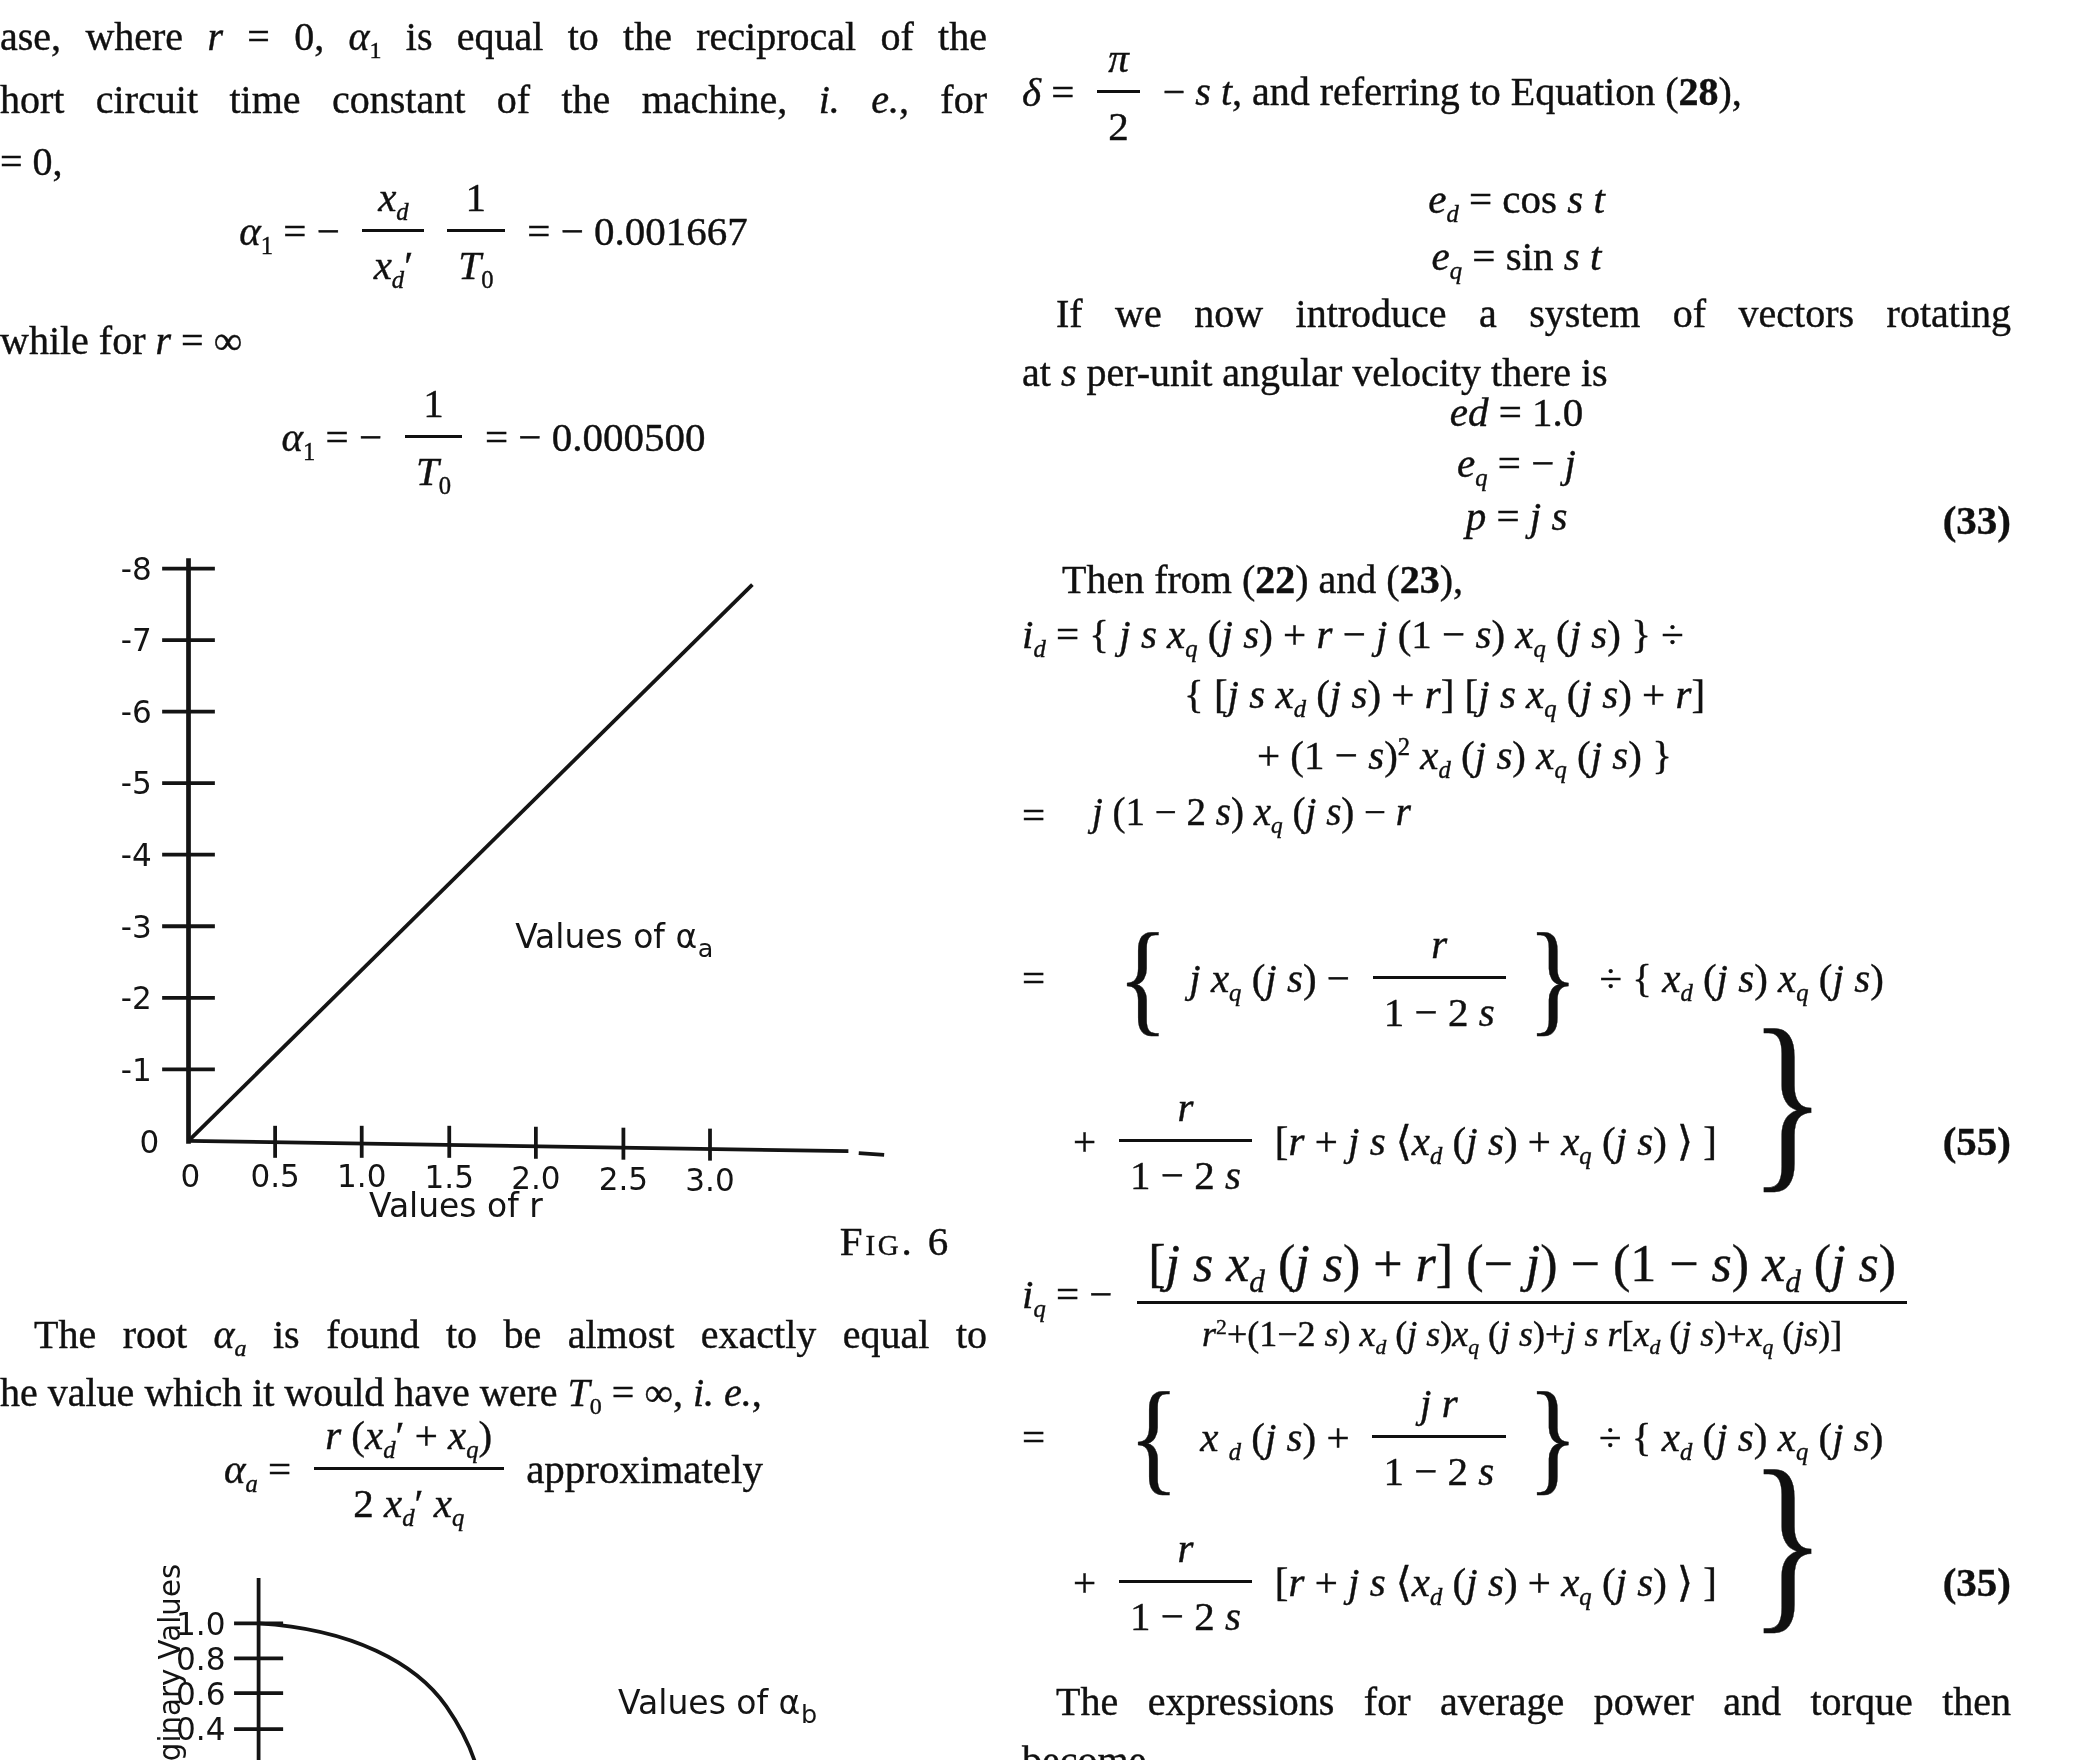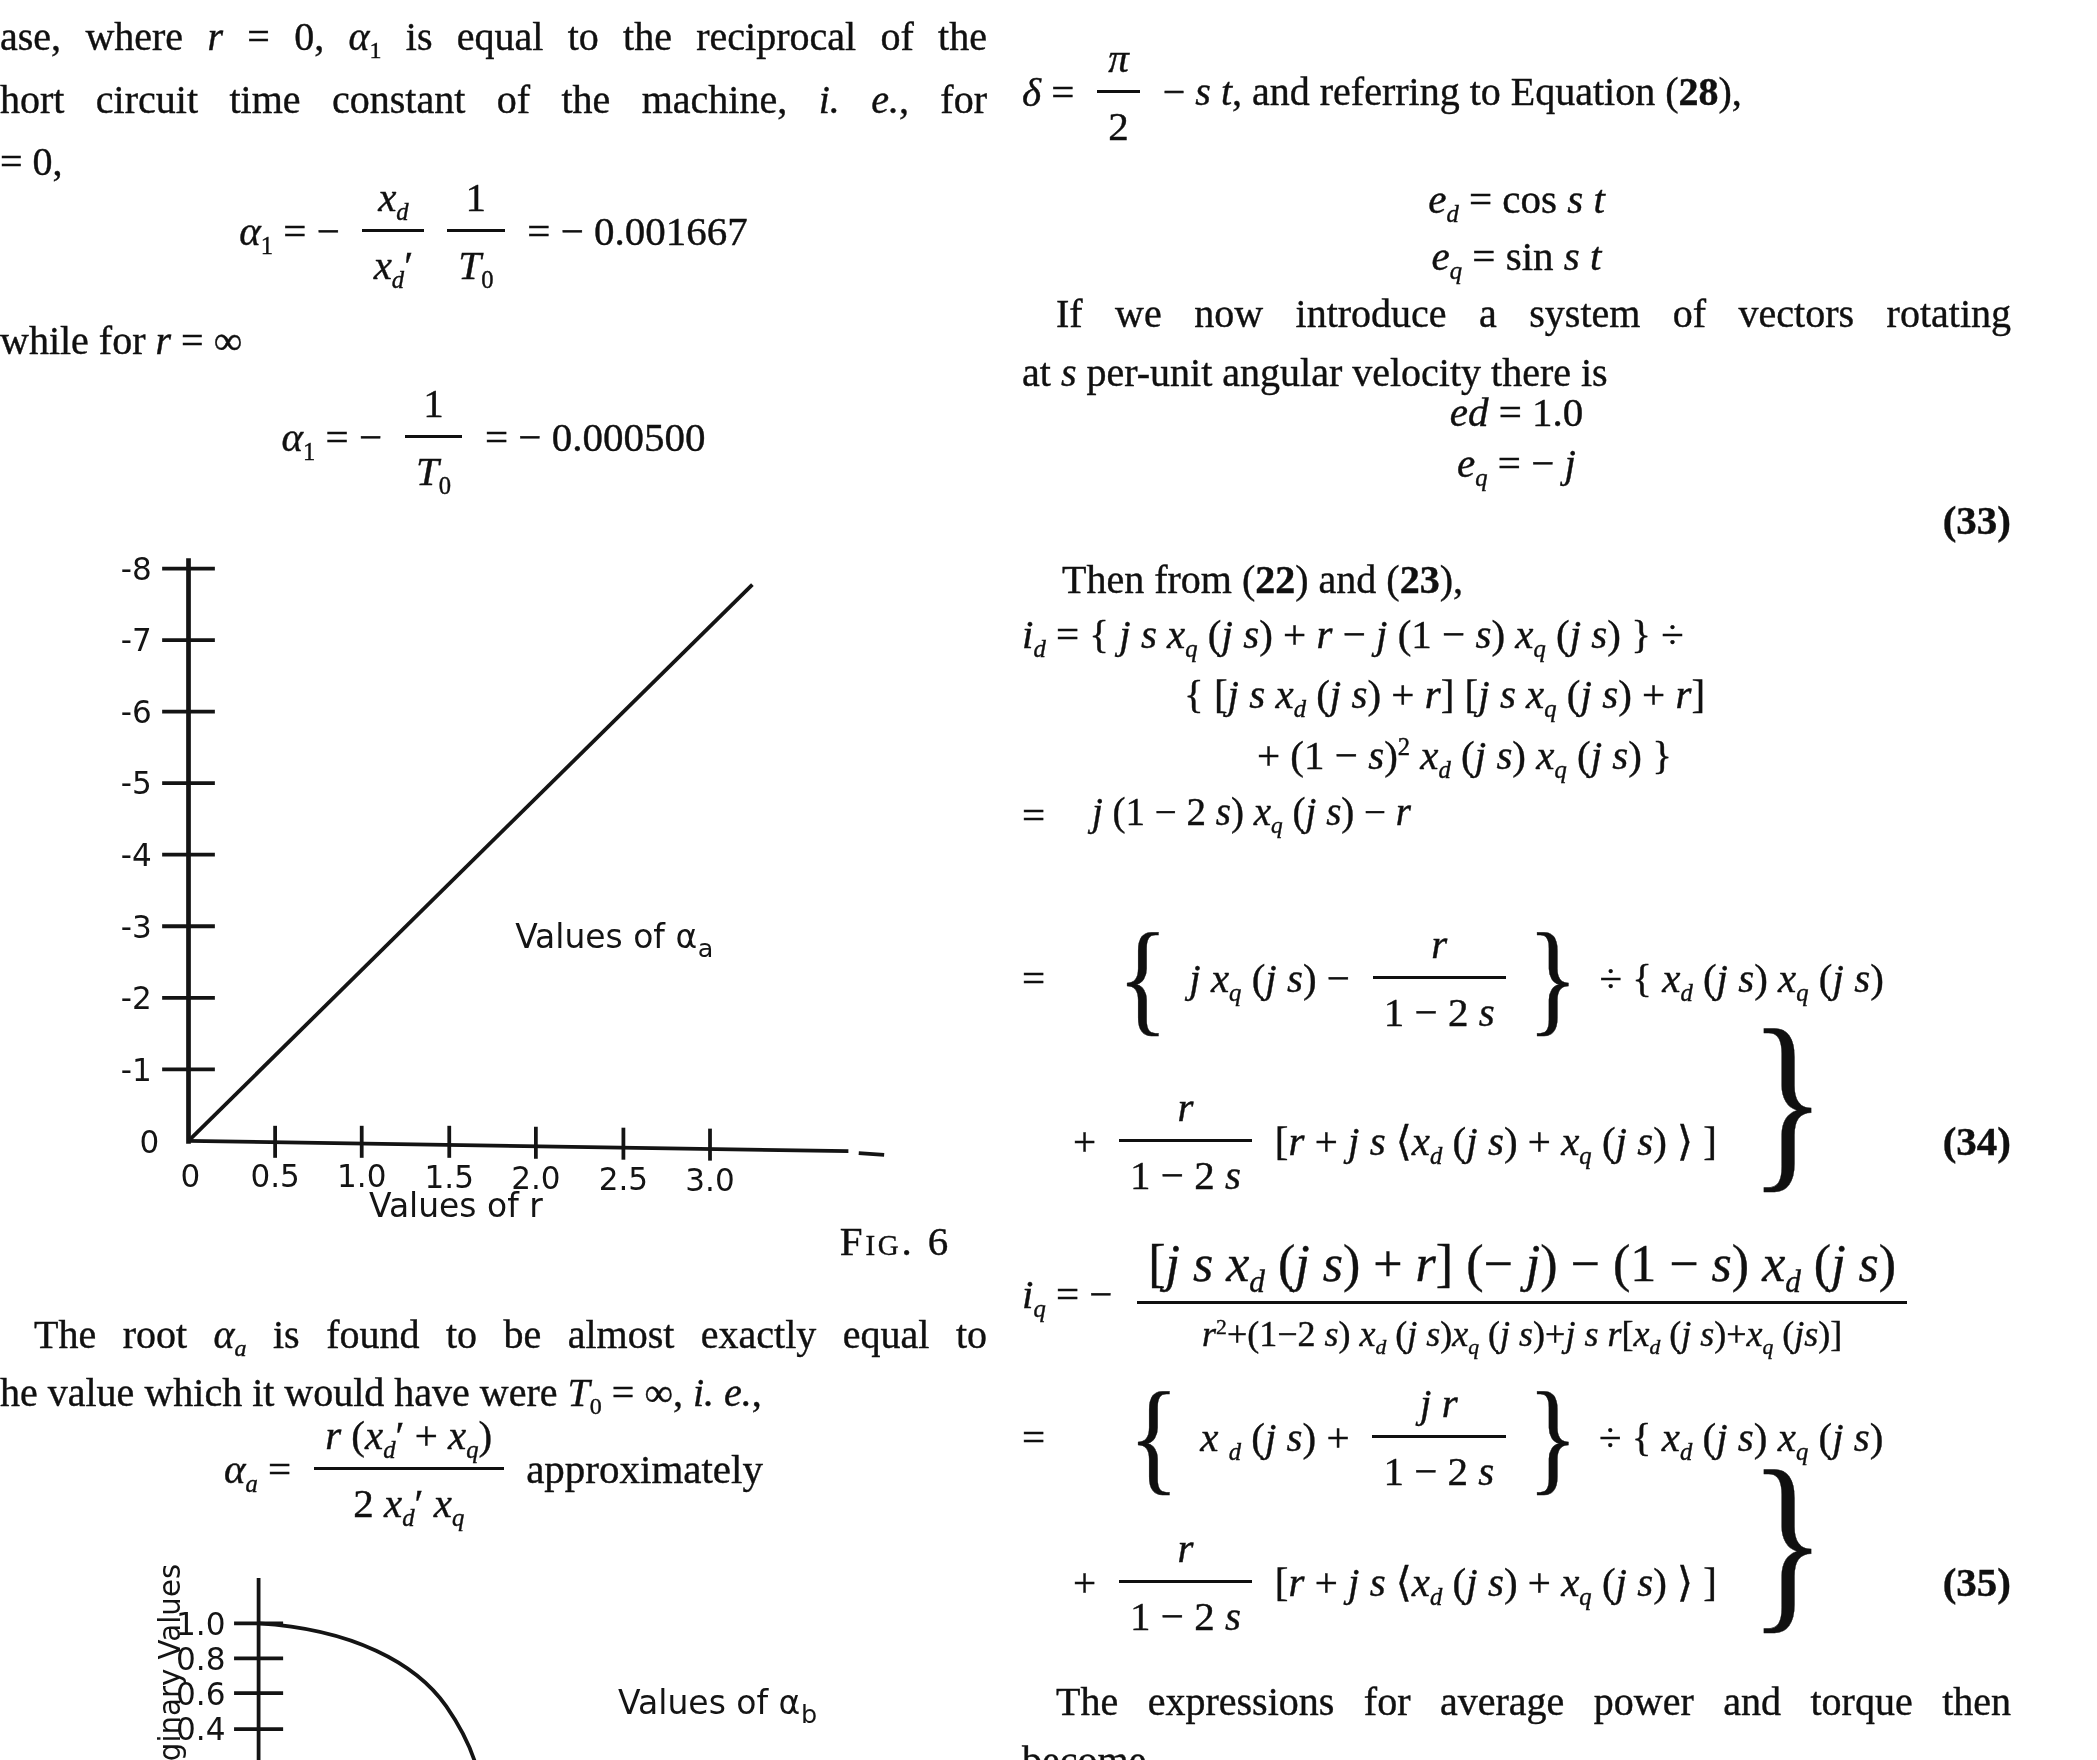--- a/index.html
+++ b/index.html
@@ -172,20 +172,23 @@
     <div class="blk tl j ind" style="top:286px">If we now introduce a system of vectors rotating</div>
     <div class="blk tl" style="top:345px">at <i>s</i> per-unit angular velocity there is</div>
 
     <div class="blk eqrow" style="top:388px">
       <span><i>ed</i> = 1.0</span>
     </div>
     <div class="blk eqrow" style="top:439px">
       <span><i>e</i><sub><i>q</i></sub> = − <i>j</i></span>
     </div>
     <div class="blk" style="top:492px;height:56px">
+      <div class="eqrow">
+        <span><i>p</i> = <i>j s</i></span>
+      </div>
       <span class="absnum">(33)</span>
     </div>
 
     <div class="blk tl" style="top:552px;text-indent:40px">Then from (<b>22</b>) and (<b>23</b>),</div>
 
     <div class="blk eqrow left" style="top:610px">
       <span><i>i</i><sub><i>d</i></sub> = { <i>j s x</i><sub><i>q</i></sub> (<i>j s</i>) + <i>r</i> − <i>j</i> (1 − <i>s</i>) <i>x</i><sub><i>q</i></sub> (<i>j s</i>) } ÷</span>
     </div>
     <div class="blk eqrow left" style="top:670px">
       <span style="margin-left:162px">{ [<i>j s x</i><sub><i>d</i></sub> (<i>j s</i>) + <i>r</i>] [<i>j s x</i><sub><i>q</i></sub> (<i>j s</i>) + <i>r</i>]</span>
@@ -214,21 +217,21 @@
     </div>
 
     <div class="blk eqrow left" style="top:1081px">
       <span style="margin-left:51px">+</span>
       <span class="frac">
         <span class="n"><i>r</i></span>
         <span class="d">1 − 2 <i>s</i></span>
       </span>
       <span>[<i>r</i> + <i>j s</i> ⟨<i>x</i><sub><i>d</i></sub> (<i>j s</i>) + <i>x</i><sub><i>q</i></sub> (<i>j s</i>) ⟩ ]</span>
       <span class="tb">}</span>
-      <span class="eqnum">(34)</span>
+      <span class="eqnum">(55)</span>
     </div>
 
     <div class="blk eqrow left" style="top:1232px">
       <span><i>i</i><sub><i>q</i></sub> = −</span>
       <span class="frac sm" style="margin-left:1.9px">
         <span class="n" style="font-size:52px">[<i>j s x</i><sub><i>d</i></sub> (<i>j s</i>) + <i>r</i>] (− <i>j</i>) − (1 − <i>s</i>) <i>x</i><sub><i>d</i></sub> (<i>j s</i>)</span>
         <span class="d"><i>r</i><sup>2</sup>+(1−2 <i>s</i>) <i>x</i><sub><i>d</i></sub> (<i>j s</i>)<i>x</i><sub><i>q</i></sub> (<i>j s</i>)+<i>j s r</i>[<i>x</i><sub><i>d</i></sub> (<i>j s</i>)+<i>x</i><sub><i>q</i></sub> (<i>js</i>)]</span>
       </span>
     </div>
 

